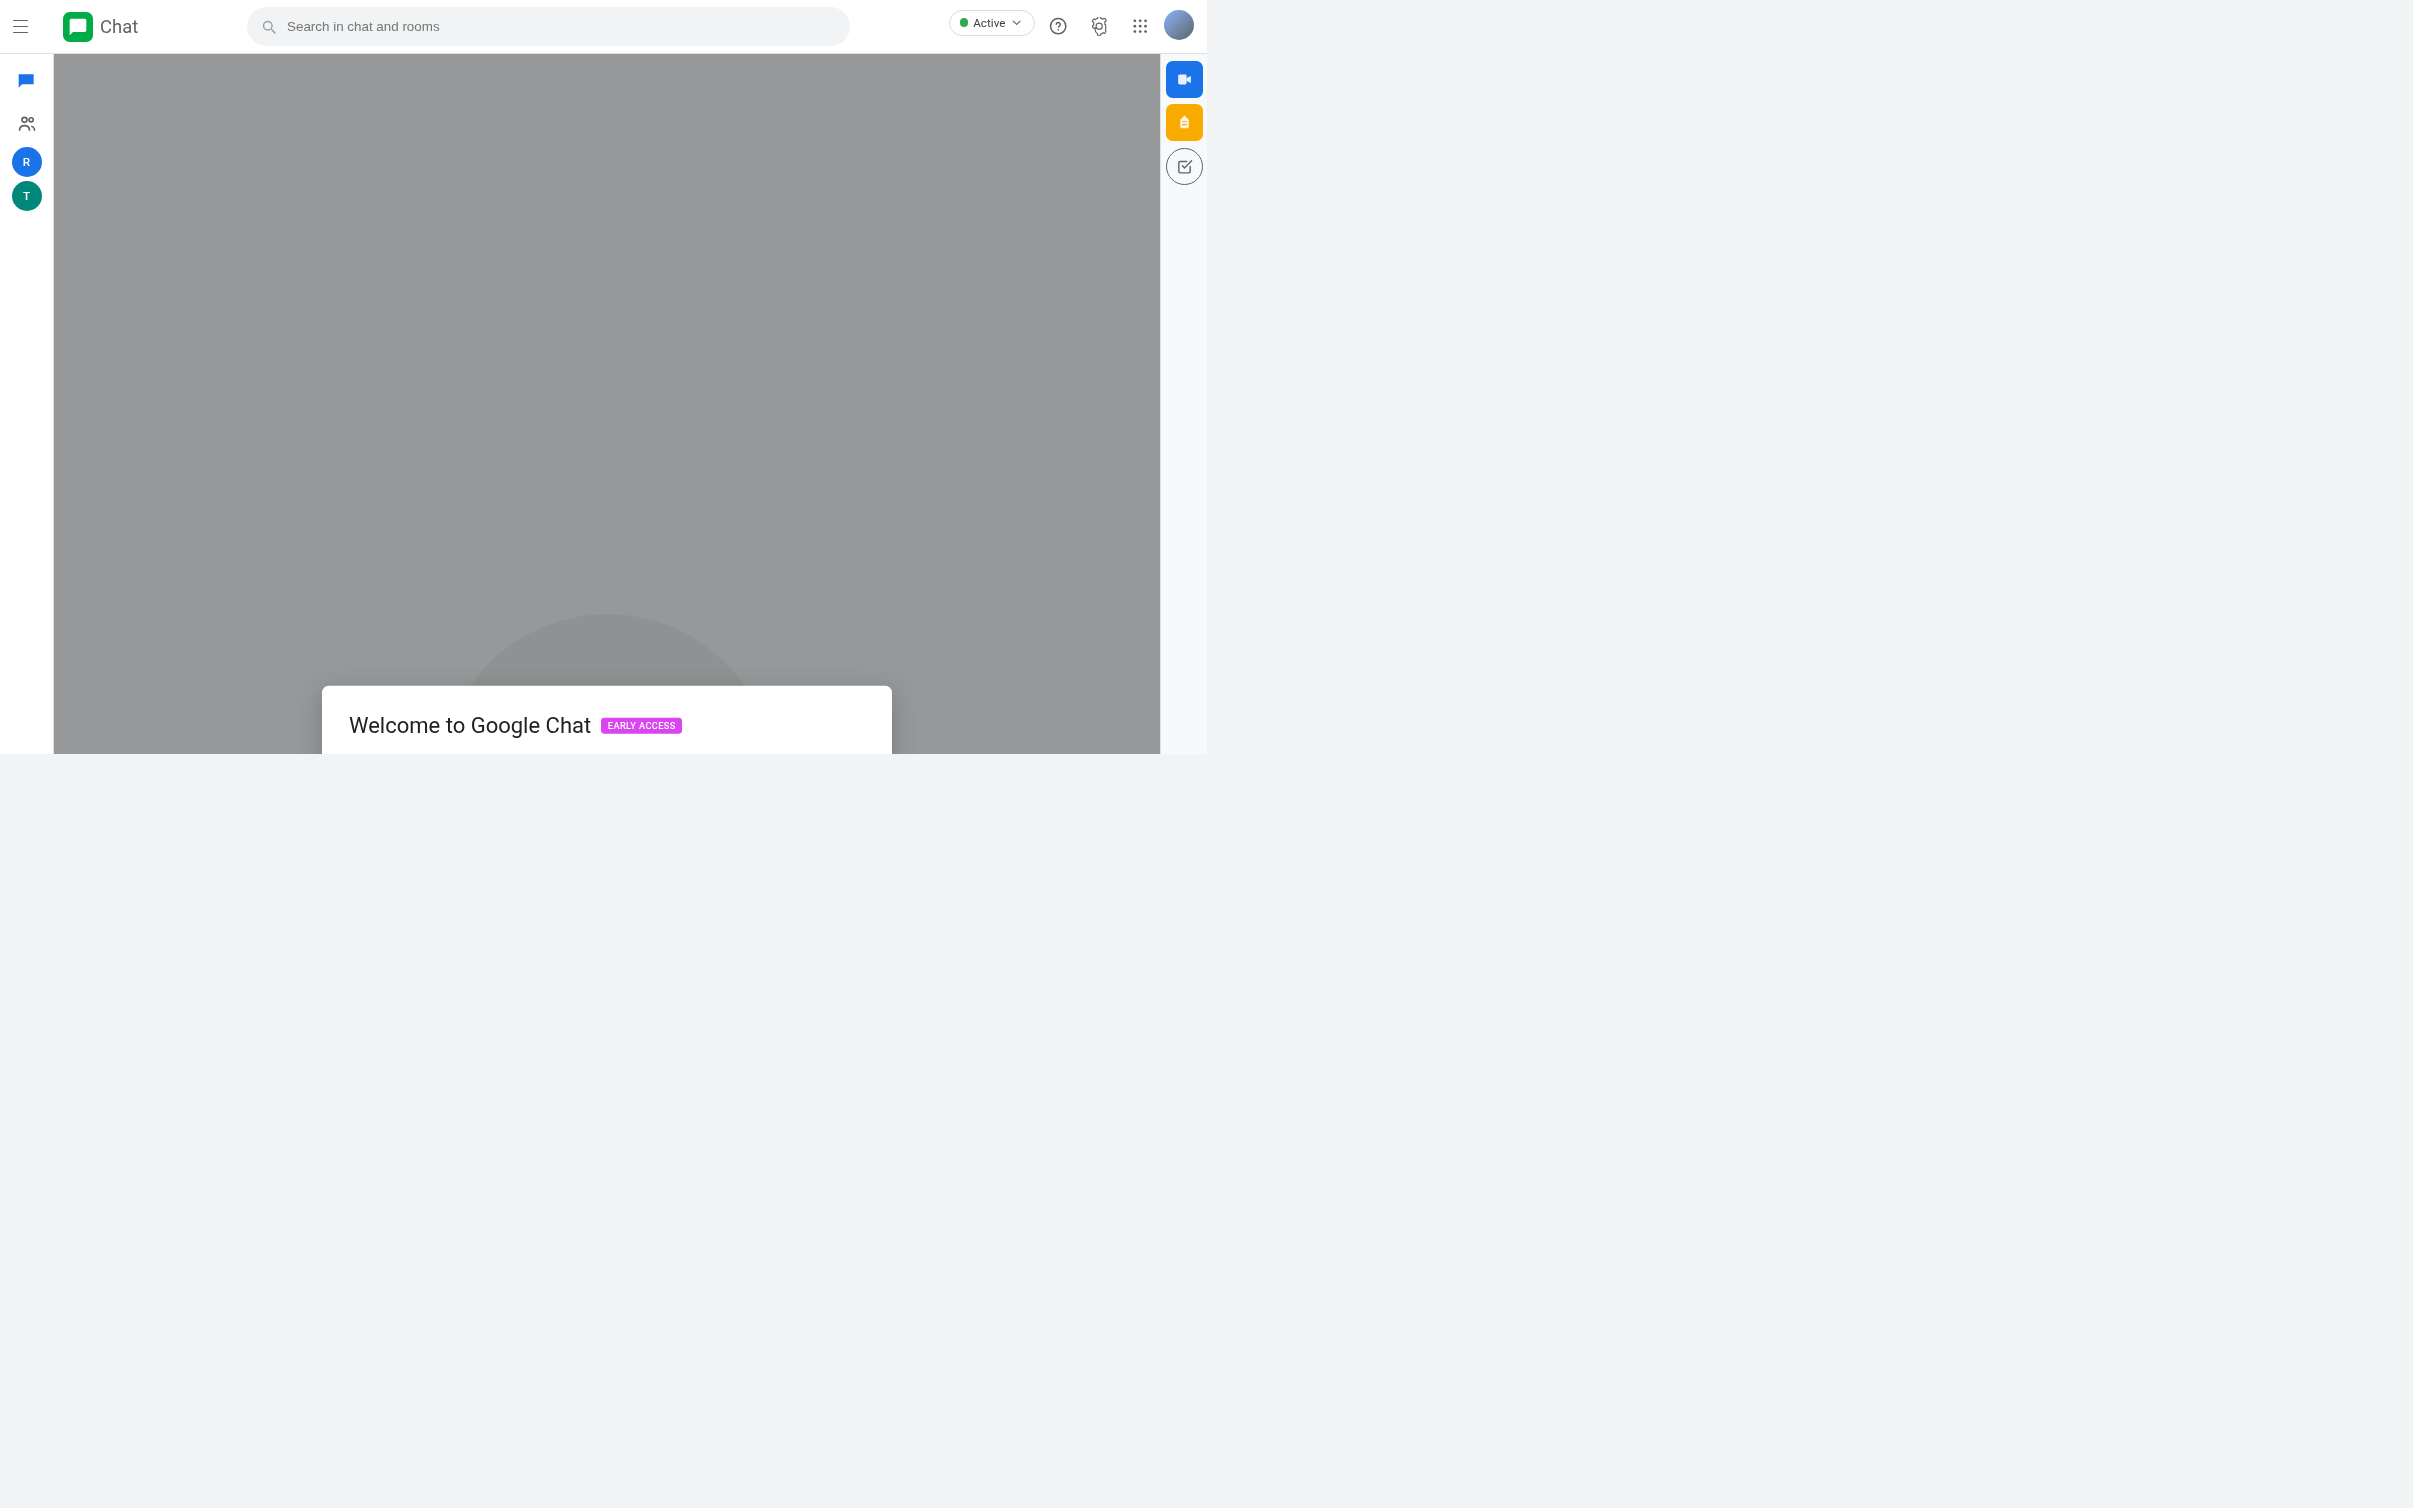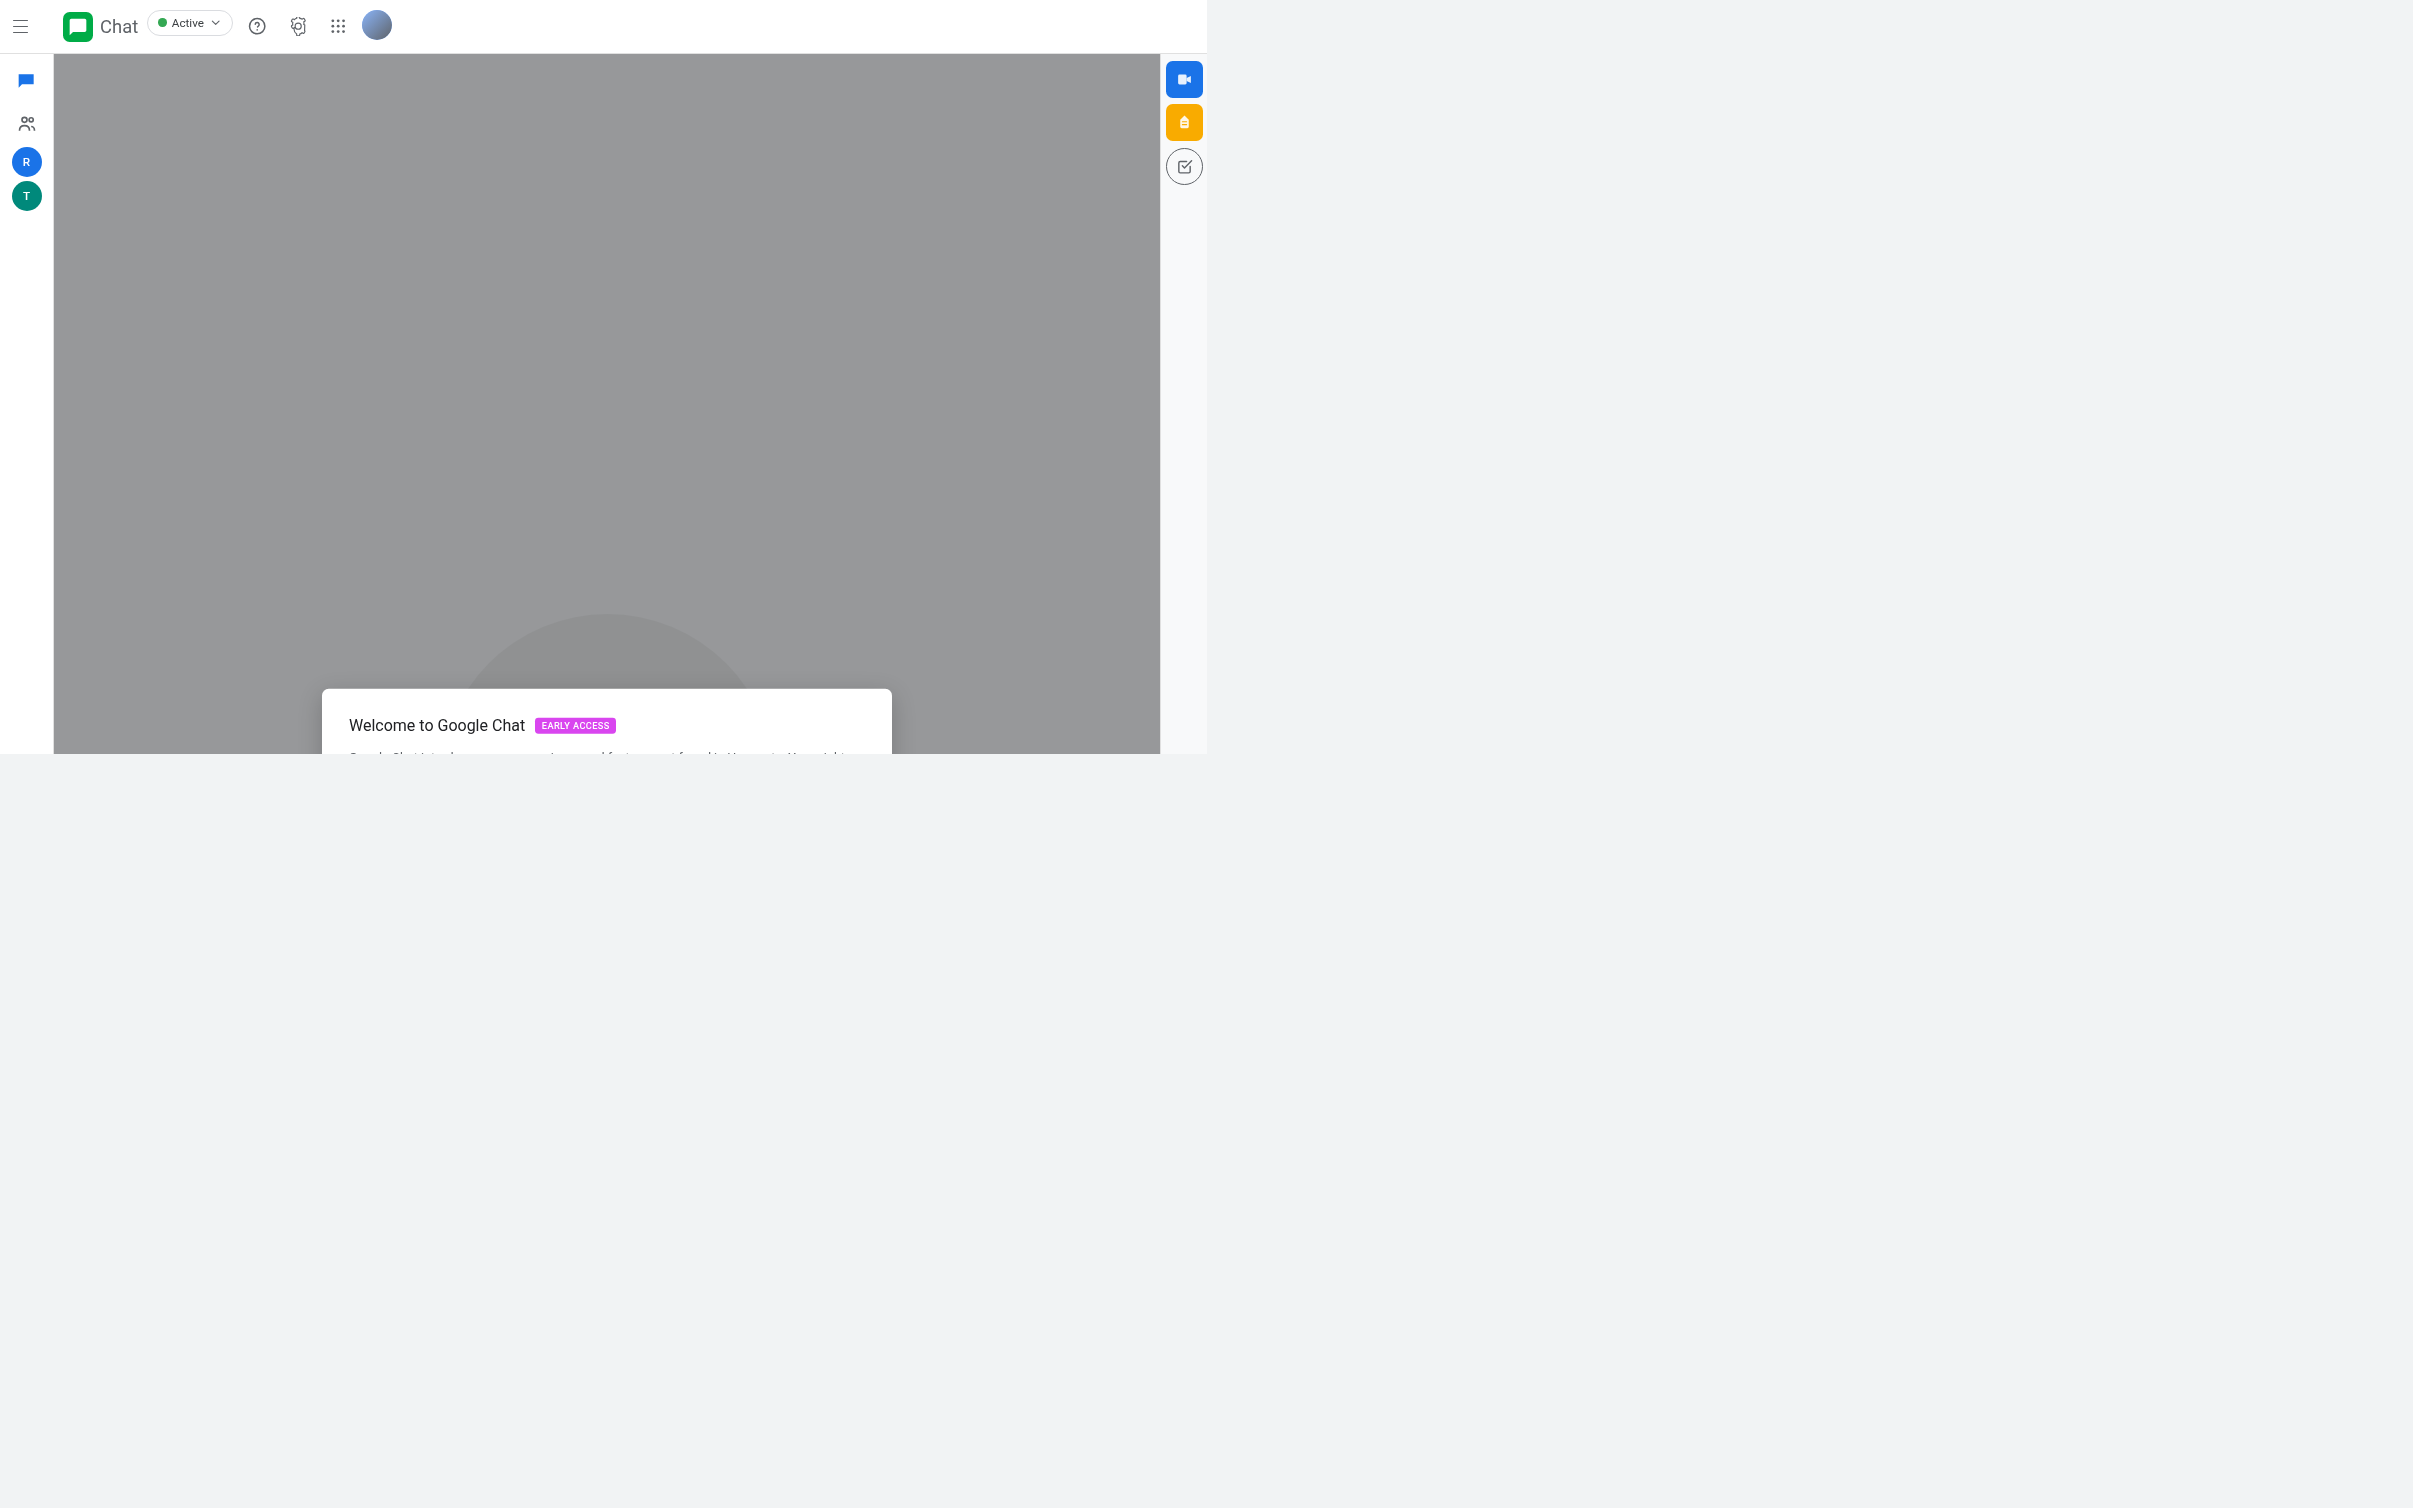--- a/index.html
+++ b/index.html
@@ -278,21 +278,21 @@
     }
 
     .dialog-header {
       display: flex;
       align-items: center;
       gap: 10px;
       margin-bottom: 13.4px;
     }
 
     .dialog-title {
-      font-size: 16px;
+      font-size: 22px;
       font-weight: 400;
       color: #202124;
     }
 
     .early-access-badge {
       background: #d946ef;
       color: white;
       font-size: 9.2px;
       font-weight: 500;
       padding: 2.5px 6.7px;
@@ -420,20 +420,28 @@
     <div class="chat-logo">
 
       <svg class="chat-logo-icon" viewBox="0 0 36 36" fill="none" xmlns="http://www.w3.org/2000/svg">
         <rect width="36" height="36" rx="8" fill="#00AC47"></rect>
         <path d="M8 10C8 8.9 8.9 8 10 8H26C27.1 8 28 8.9 28 10V22C28 23.1 27.1 24 26 24H12L8 28V10Z" fill="white"></path>
       </svg>
       <span class="chat-logo-text">Chat</span>
     </div>
   </div>
 
+  <div class="search-bar">
+    <div class="search-bar-inner">
+      <svg width="17" height="17" viewBox="0 0 24 24" fill="none">
+        <path d="M21 21l-4.35-4.35M17 11A6 6 0 1 1 5 11a6 6 0 0 1 12 0z" stroke="#9aa0a6" stroke-width="2" stroke-linecap="round"></path>
+      </svg>
+      <input type="text" placeholder="Search in chat and rooms" style="">
+    </div>
+  </div>
 
   <div class="header-right">
     <div class="active-badge">
       <div class="active-dot"></div>
       <span>Active</span>
       <svg width="13.4" height="13.4" viewBox="0 0 24 24" fill="none">
         <path d="M6 9l6 6 6-6" stroke="#5f6368" stroke-width="2" stroke-linecap="round" stroke-linejoin="round"></path>
       </svg>
     </div>
 

